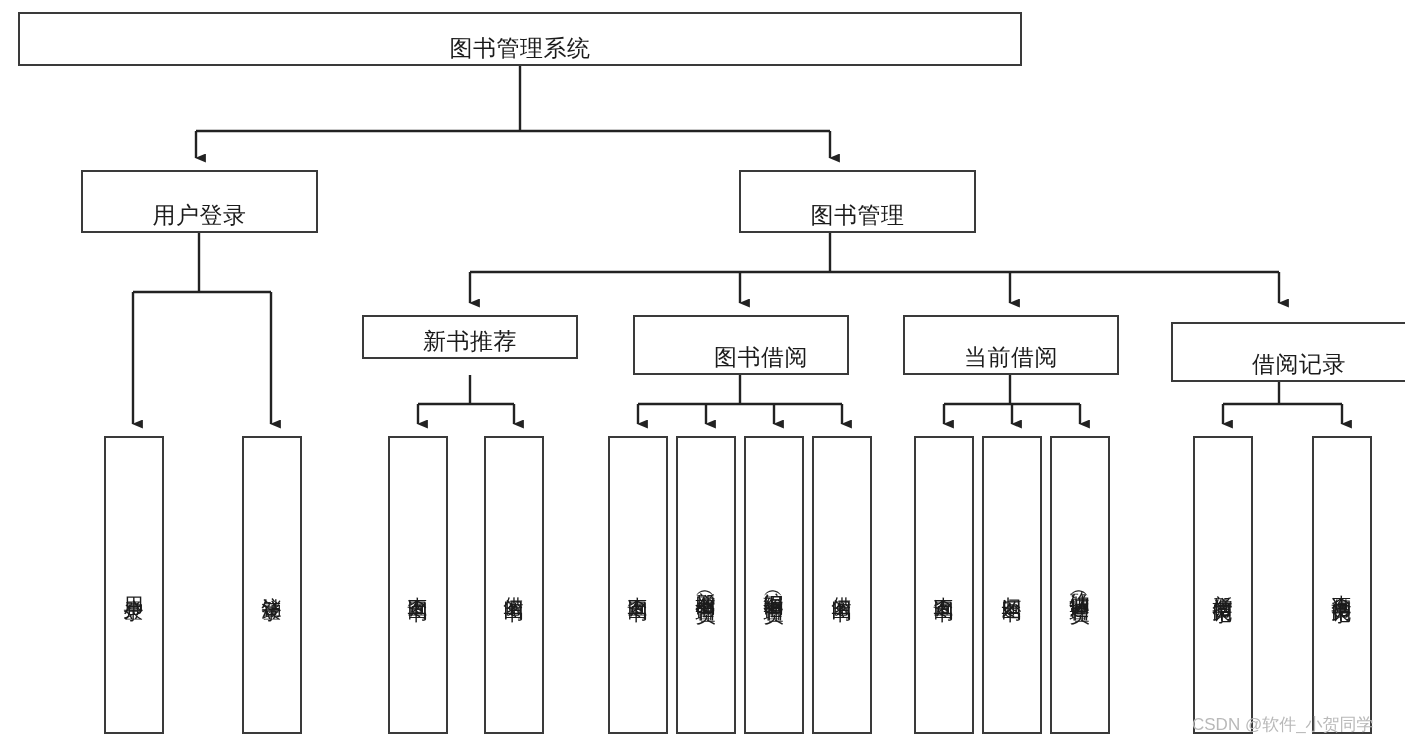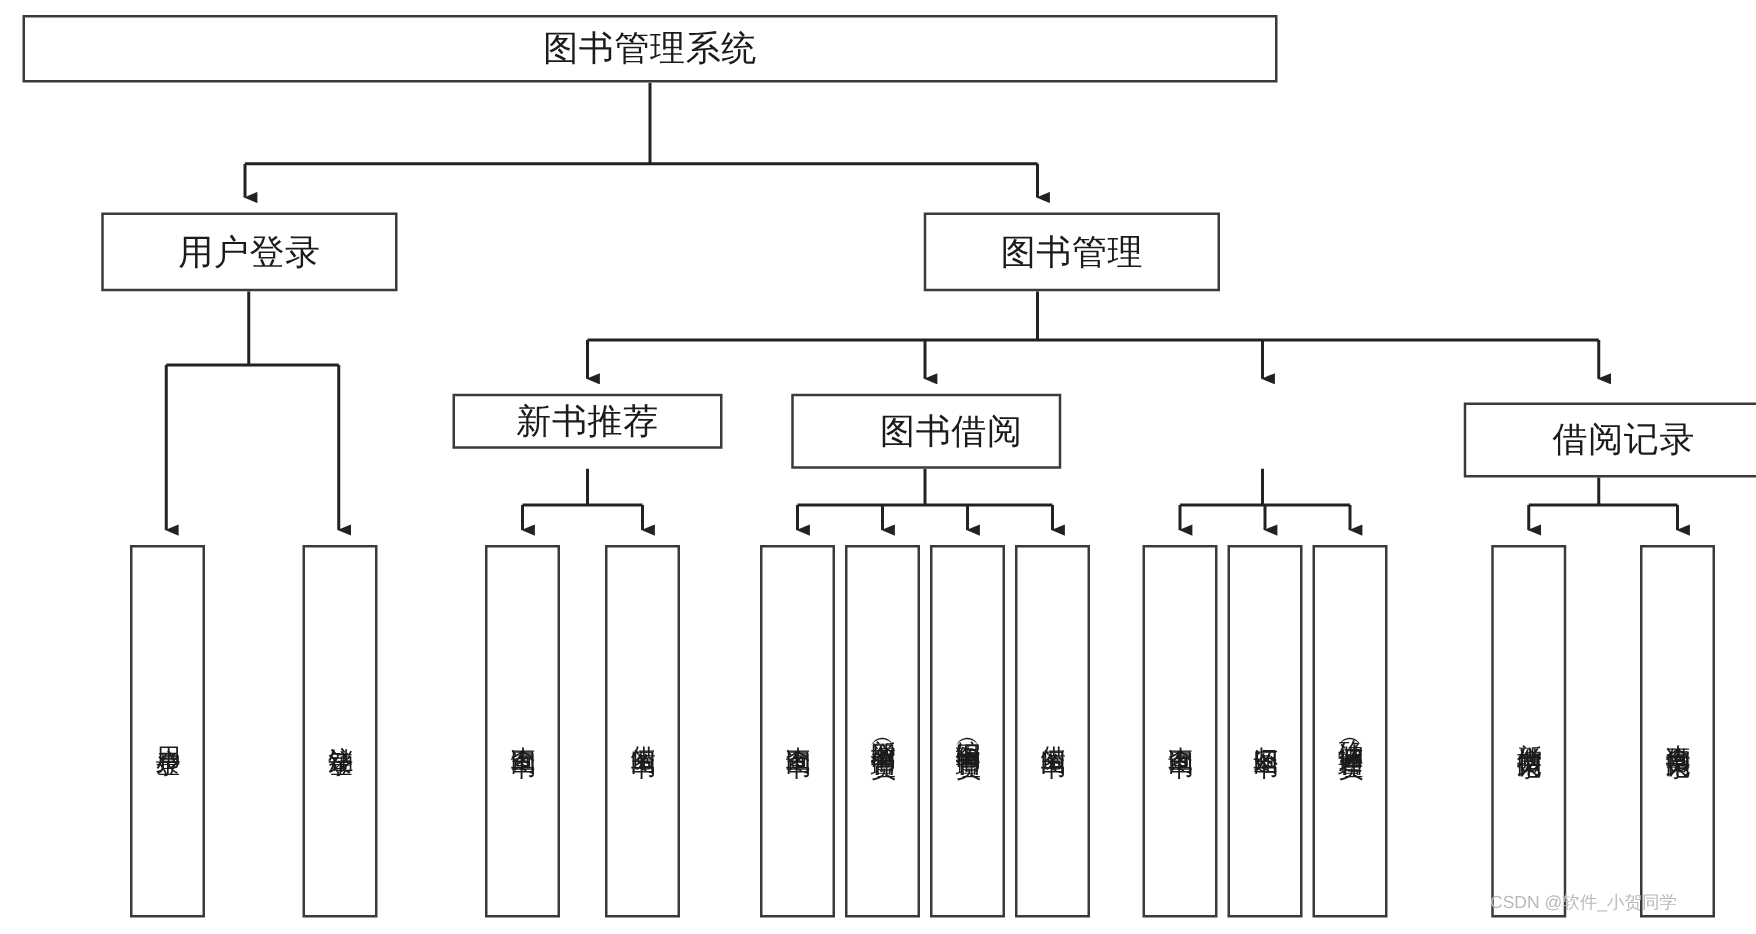--- a/index.html
+++ b/index.html
@@ -28,39 +28,40 @@
     position: absolute;
     box-sizing: border-box;
     background: #ffffff;
     border: 2px solid #3a3a3a;
     display: flex;
     align-items: center;
     justify-content: center;
     color: #1b1b1b;
   }
   .node.h {
-    font-size: 28px;
+    font-size: 23px;
     letter-spacing: 0.5px;
+    align-items: flex-end;
   }
   .node.v {
     font-size: 20px;
     writing-mode: vertical-rl;
     text-orientation: upright;
     letter-spacing: 2px;
     line-height: 1;
     padding: 6px 0;
   }
   .node.v span {
     writing-mode: vertical-rl;
     text-orientation: upright;
     white-space: nowrap;
   }
   .watermark {
     position: absolute;
-    font-size: 14px;
+    font-size: 17px;
     color: #b9b9b9;
     white-space: nowrap;
     pointer-events: none;
   }
 </style>
 </head>
 <body>
 
 <div id="canvas">
 
@@ -127,20 +128,23 @@
   <div class="node h" style="left:739px;top:170px;width:237px;height:63px;">
     <span>图书管理</span>
   </div>
 
   <div class="node h" style="left:362px;top:315px;width:216px;height:44px;">
     <span>新书推荐</span>
   </div>
   <div class="node h" style="left:633px;top:315px;width:216px;height:60px;padding-left:40px;">
     <span>图书借阅</span>
   </div>
+  <div class="node h" style="left:903px;top:315px;width:216px;height:60px;">
+    <span>当前借阅</span>
+  </div>
   <div class="node h" style="left:1171px;top:322px;width:256px;height:60px;">
     <span>借阅记录</span>
   </div>
 
   <div class="node v" style="left:104px;top:436px;width:60px;height:298px;">
     <span>用户登录</span>
   </div>
   <div class="node v" style="left:242px;top:436px;width:60px;height:298px;">
     <span>注销登录</span>
   </div>

